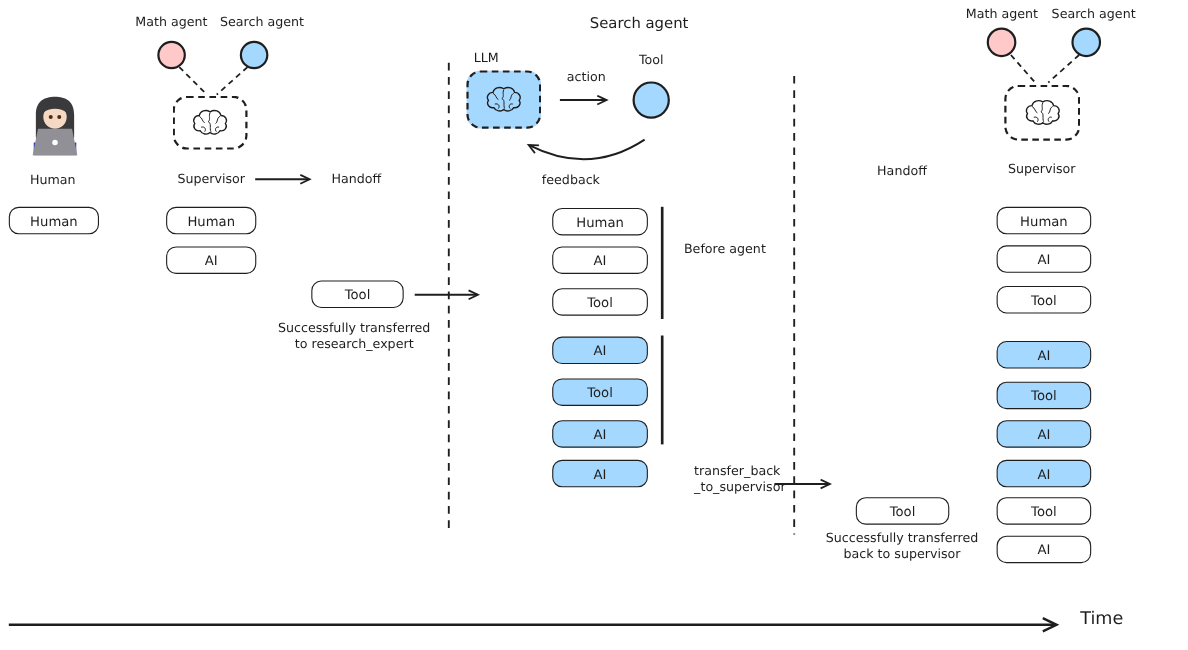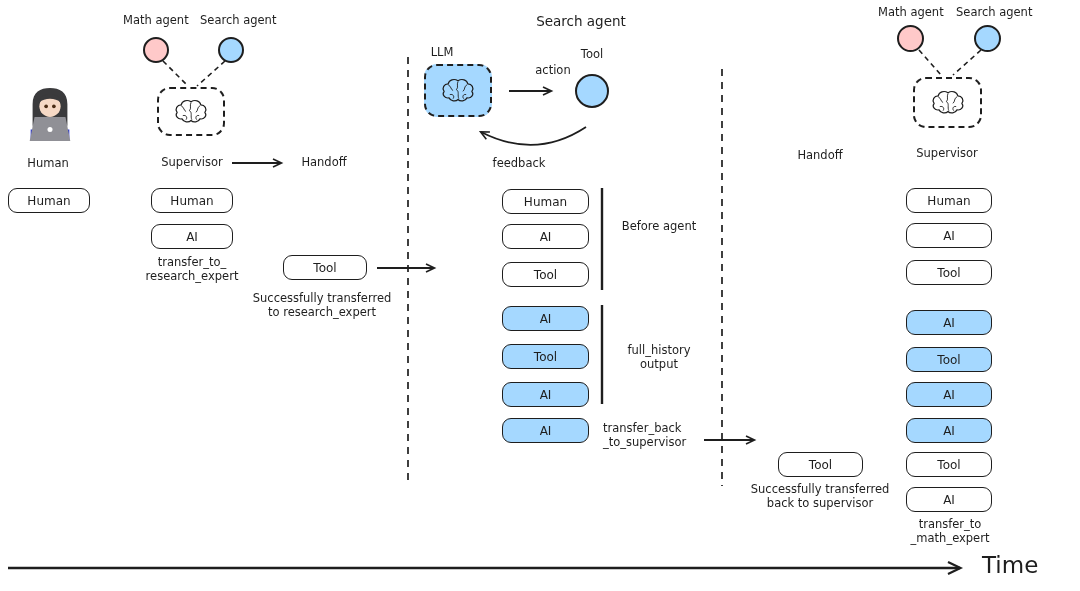--- a/index.html
+++ b/index.html
@@ -5,39 +5,39 @@
   html,body{margin:0;padding:0;background:#ffffff;}
   .canvas{
     position:relative;width:1080px;height:591px;background:#ffffff;
     font-family:"DejaVu Sans",sans-serif;color:#1e1e1e;overflow:hidden;
   }
   .abs{position:absolute;}
   svg.connectors{position:absolute;left:0;top:0;width:1080px;height:591px;}
   .lbl{font-size:11.5px;text-align:center;white-space:nowrap;}
   .title{font-size:13.5px;text-align:center;white-space:nowrap;}
   .caption{font-size:11.5px;line-height:14px;text-align:center;white-space:pre-line;}
-  .caption.left{text-align:left;}
+  .caption.left{text-align:left;margin-left:28px;}
   .msg{
     box-sizing:border-box;height:25px;border:1.8px solid #1e1e1e;border-radius:9px;
     background:#ffffff;display:flex;align-items:center;justify-content:center;
   }
   .msg[data-variant="blue"]{background:#a5d8ff;}
   .msg .msg-t{font-size:12px;}
   .dashed-node{
     box-sizing:border-box;border:2px dashed #1e1e1e;border-radius:13px;
     display:flex;align-items:center;justify-content:center;background:#ffffff;
   }
   .dashed-node.blue{background:#a5d8ff;}
   .dot{
     box-sizing:border-box;border:2px solid #1e1e1e;border-radius:50%;
   }
   .dot.pink{background:#ffc9c9;}
   .dot.blue{background:#a5d8ff;}
   .brain{width:36px;height:27px;display:block;}
-  .time-lbl{font-size:23px;white-space:nowrap;}
+  .time-lbl{font-size:16px;white-space:nowrap;}
 </style>
 </head>
 <body>
 
 <div class="canvas">
 
   <svg class="connectors" viewBox="0 0 1080 591">
     <defs>
       <marker id="ah" markerUnits="userSpaceOnUse" markerWidth="14" markerHeight="14" refX="9" refY="5" orient="auto">
         <path d="M1 1 L9.5 5 L1 9" fill="none" stroke="#1e1e1e" stroke-width="1.6"></path>
@@ -103,37 +103,35 @@
   </div>
   <div class="abs lbl" style="left:158px;top:155px;width:68px">Supervisor</div>
   <div class="abs lbl" style="left:298px;top:155px;width:52px">Handoff</div>
 
   <div class="abs msg" style="left:151px;top:188px;width:82px" data-variant="white">
     <span class="msg-t">Human</span>
   </div>
   <div class="abs msg" style="left:151px;top:224px;width:82px" data-variant="white">
     <span class="msg-t">AI</span>
   </div>
-  <div class="abs caption" style="left:133px;top:255px;width:118px">transfer_to_
-research_expert</div>
 
   <div class="abs msg" style="left:283px;top:255px;width:84px" data-variant="white">
     <span class="msg-t">Tool</span>
   </div>
   <div class="abs caption" style="left:243px;top:291px;width:158px">Successfully transferred
 to research_expert</div>
 
   <div class="abs title" style="left:535px;top:13px;width:92px">Search agent</div>
   <div class="abs lbl" style="left:420px;top:45px;width:44px">LLM</div>
   <div class="abs dashed-node blue" style="left:424px;top:64px;width:68px;height:53px">
     <svg class="brain">
         <use href="#brain"></use>
       </svg>
   </div>
-  <div class="abs lbl" style="left:528px;top:63px;width:50px">action</div>
+  <div class="abs lbl" style="left:508px;top:63px;width:50px">action</div>
   <div class="abs lbl" style="left:570px;top:47px;width:44px">Tool</div>
   <div class="abs dot blue" style="left:575px;top:74px;width:34px;height:34px"></div>
   <div class="abs lbl" style="left:489px;top:156px;width:60px">feedback</div>
 
   <div class="abs msg" style="left:502px;top:189px;width:87px" data-variant="white">
     <span class="msg-t">Human</span>
   </div>
   <div class="abs msg" style="left:502px;top:224px;width:87px" data-variant="white">
     <span class="msg-t">AI</span>
   </div>
@@ -147,22 +145,20 @@
     <span class="msg-t">Tool</span>
   </div>
   <div class="abs msg" style="left:502px;top:382px;width:87px" data-variant="blue">
     <span class="msg-t">AI</span>
   </div>
   <div class="abs msg" style="left:502px;top:418px;width:87px" data-variant="blue">
     <span class="msg-t">AI</span>
   </div>
 
   <div class="abs lbl" style="left:615px;top:219px;width:88px">Before agent</div>
-  <div class="abs caption" style="left:610px;top:343px;width:98px">full_history
-output</div>
   <div class="abs caption left" style="left:603px;top:421px;width:98px">transfer_back
 _to_supervisor</div>
 
   <div class="abs lbl" style="left:794px;top:148px;width:52px">Handoff</div>
   <div class="abs msg" style="left:778px;top:452px;width:85px" data-variant="white">
     <span class="msg-t">Tool</span>
   </div>
   <div class="abs caption" style="left:740px;top:482px;width:160px">Successfully transferred
 back to supervisor</div>
 
@@ -197,18 +193,16 @@
   </div>
   <div class="abs msg" style="left:906px;top:418px;width:86px" data-variant="blue">
     <span class="msg-t">AI</span>
   </div>
   <div class="abs msg" style="left:906px;top:452px;width:86px" data-variant="white">
     <span class="msg-t">Tool</span>
   </div>
   <div class="abs msg" style="left:906px;top:487px;width:86px" data-variant="white">
     <span class="msg-t">AI</span>
   </div>
-  <div class="abs caption" style="left:898px;top:517px;width:104px">transfer_to
-_math_expert</div>
 
   <div class="abs time-lbl" style="left:982px;top:552px">Time</div>
 
 </div>
 
 </body></html>

